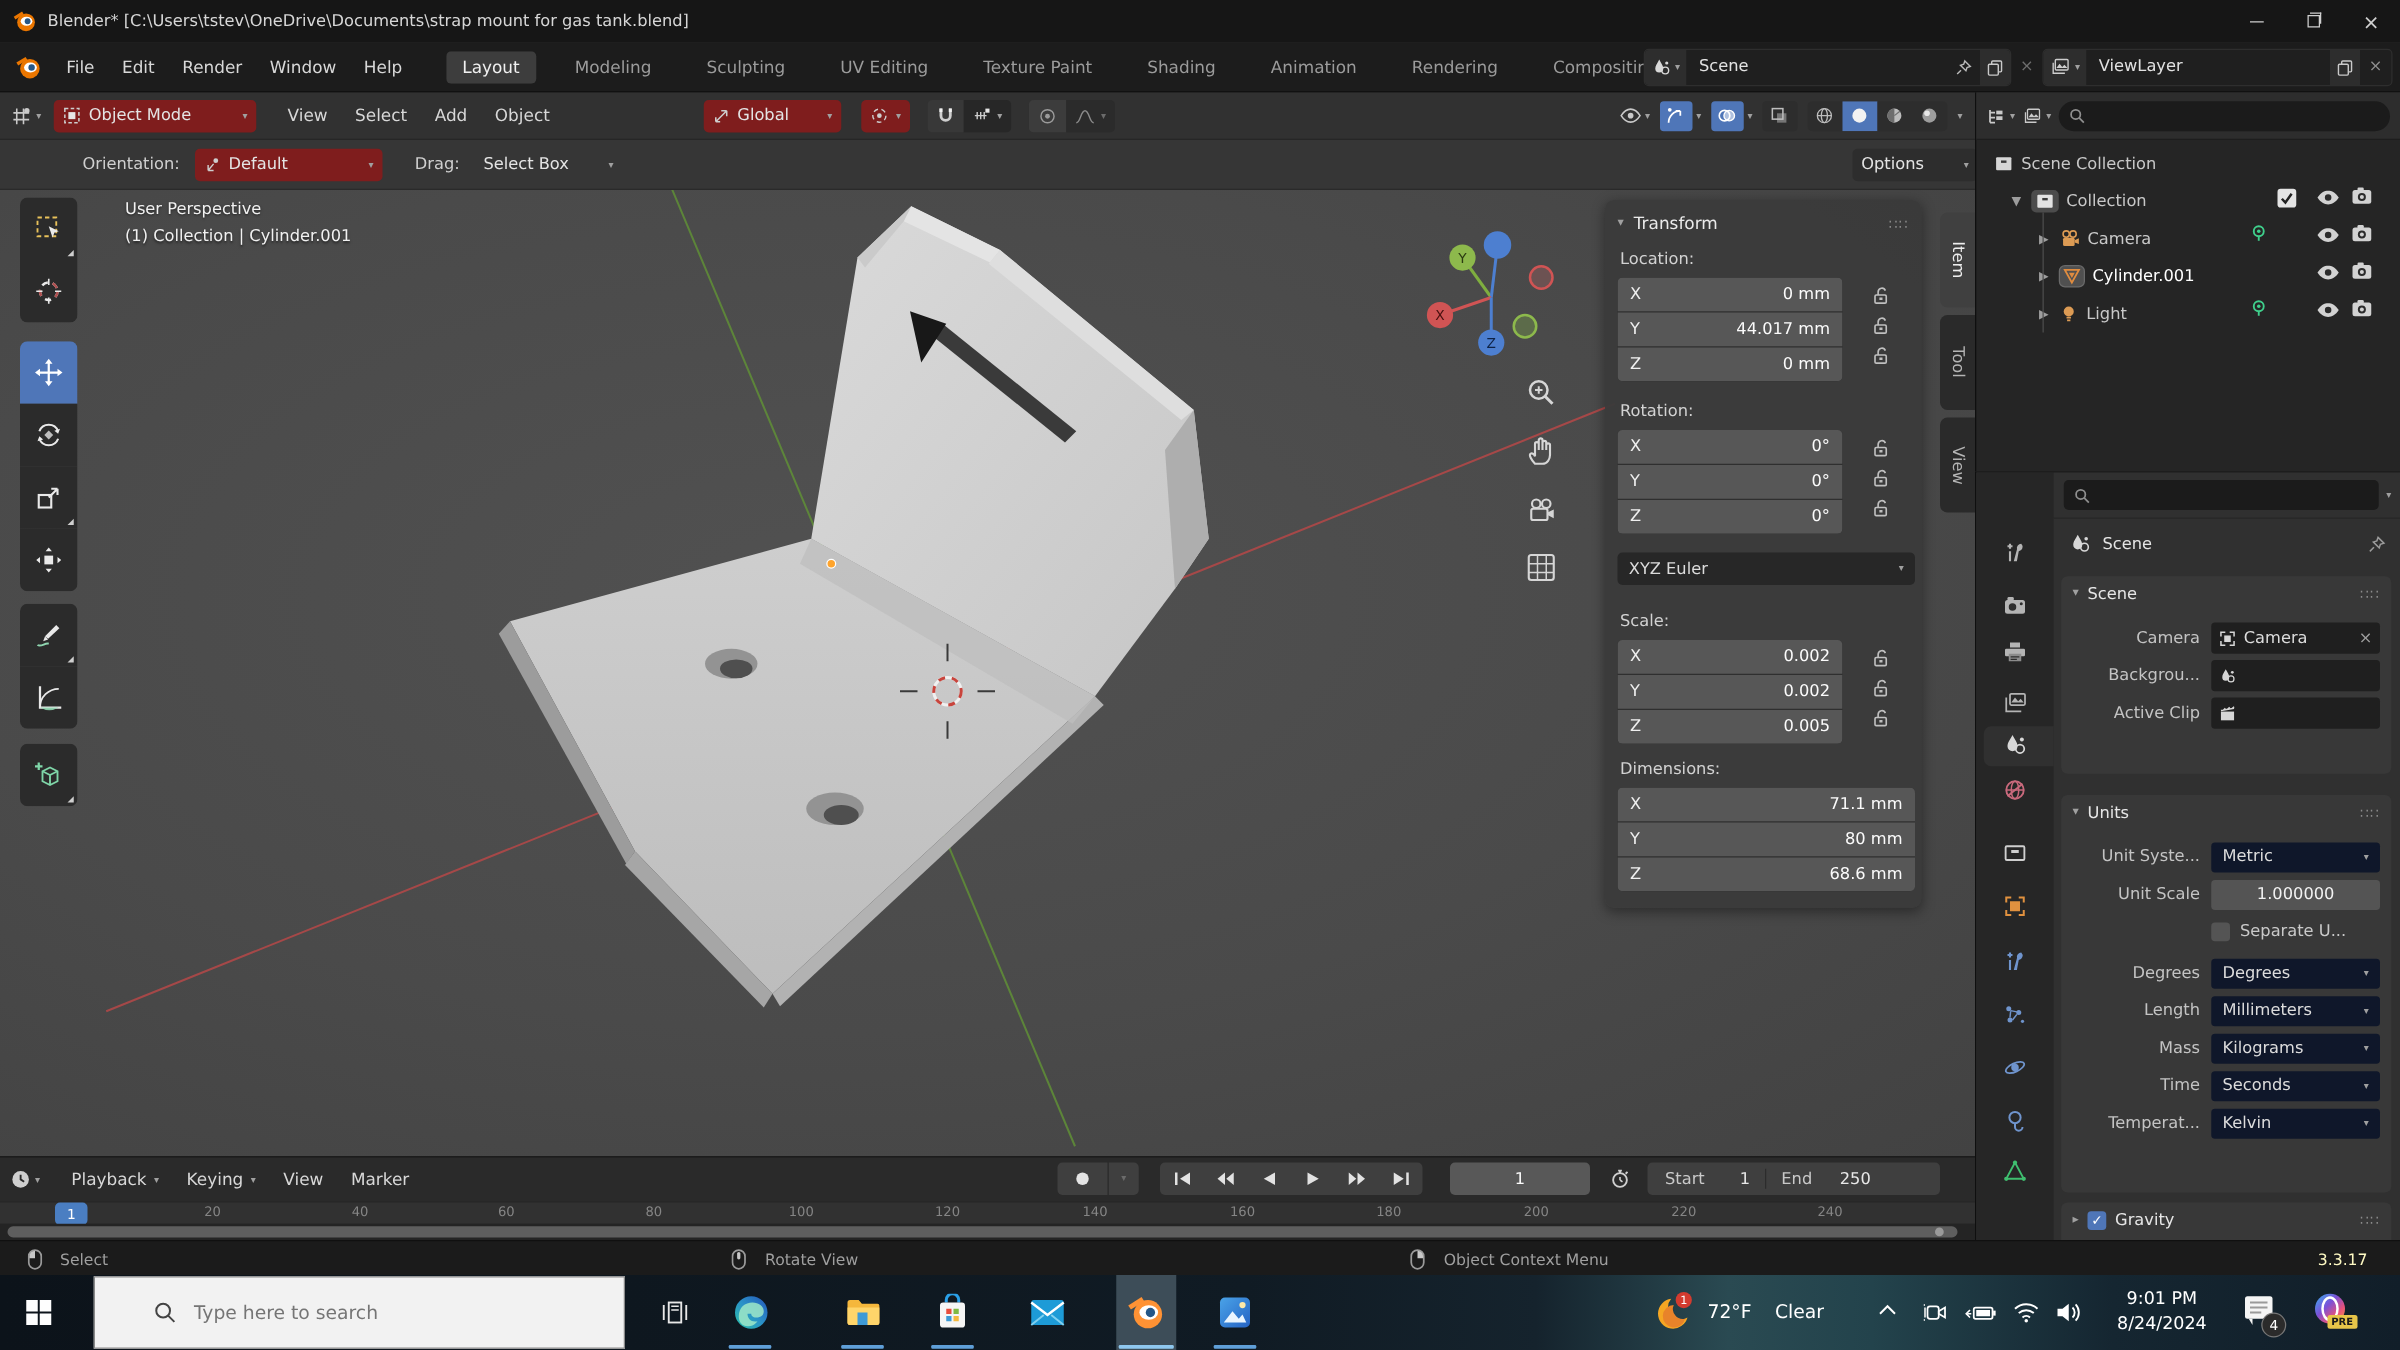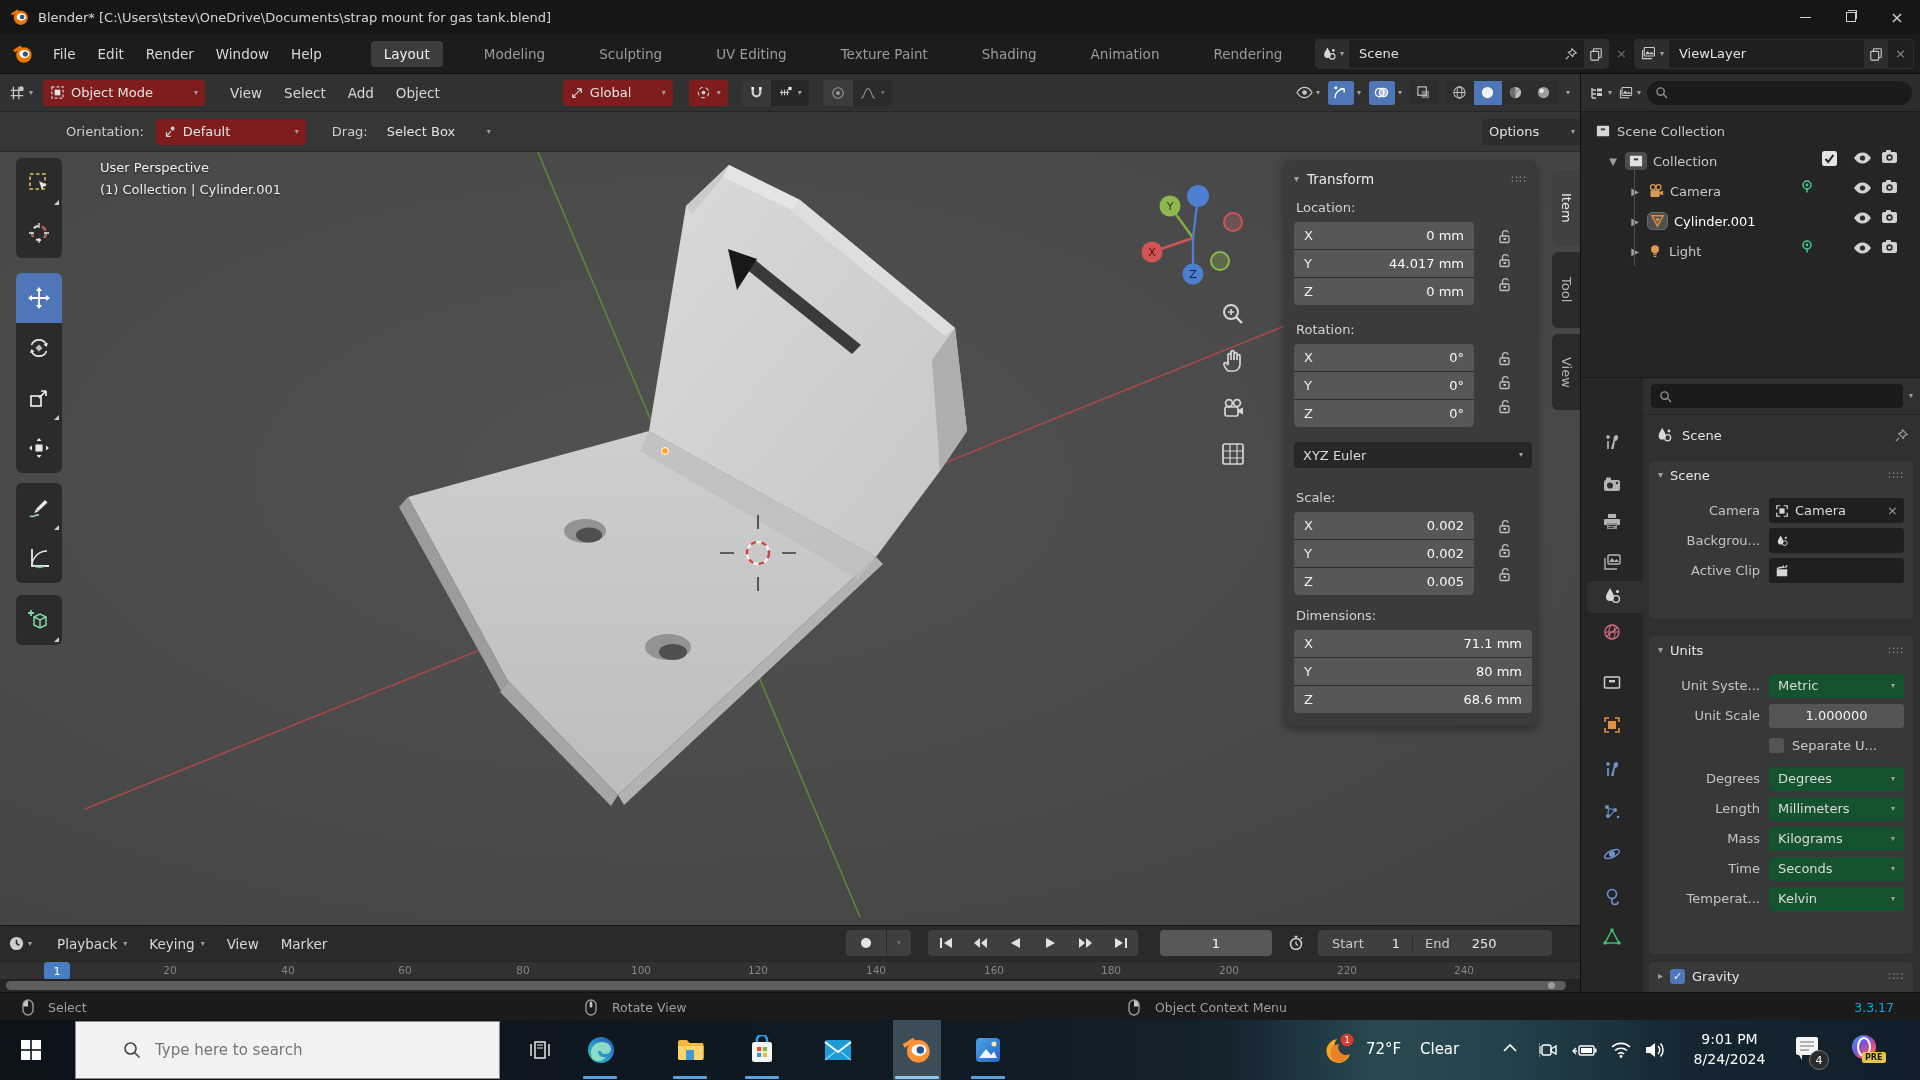--- a/index.html
+++ b/index.html
@@ -52,21 +52,21 @@
   .disc{color:#9d9d9d;font-size:10px;width:12px;text-align:center;}
   #properties{left:1580px;top:377px;width:340px;height:615px;background:#2e2e2e;border-left:1px solid #0f0f0f;border-top:1px solid #191919;box-sizing:border-box;overflow:hidden;}
   #ptabstrip{position:absolute;left:0;top:0;width:62px;height:615px;background:#262626;}
   .ptab{position:absolute;left:21px;width:22px;height:22px;}
   #pcontent{position:absolute;left:62px;top:0;width:278px;height:615px;}
   .panel{background:#383838;border-radius:5px;margin:0 8px 0 6px;position:absolute;left:0;right:0;}
   .phead{height:28px;display:flex;align-items:center;gap:7px;padding:0 9px;color:#e6e6e6;font-size:13px;}
   .grip{margin-left:auto;color:#8b8b8b;font-size:11px;letter-spacing:1px;}
   .prow{display:flex;align-items:center;height:27px;margin:3px 9px;}
   .plabel{width:102px;text-align:right;color:#c3c3c3;font-size:13px;padding-right:9px;white-space:nowrap;overflow:hidden;flex:none;}
-  .pdd{flex:1;height:24px;background:#14532d;border-radius:3px;display:flex;align-items:center;padding:0 9px;color:#dcdcdc;font-size:13px;gap:4px;}
+  .pdd{flex:1;height:24px;background:#0f172a;border-radius:3px;display:flex;align-items:center;padding:0 9px;color:#dcdcdc;font-size:13px;gap:4px;}
   .pval{flex:1;height:24px;background:#545454;border-radius:3px;display:flex;align-items:center;justify-content:center;color:#f2f2f2;font-size:13px;}
   .pfield{flex:1;height:25px;background:#1f1f1f;border-radius:3px;display:flex;align-items:center;padding:0 6px;color:#dcdcdc;font-size:13px;gap:6px;}
   .cb{width:15px;height:15px;border-radius:3px;background:#545454;flex:none;}
   .cb.on{background:#4f76b8;color:#fff;font-size:11px;display:flex;align-items:center;justify-content:center;}
   
   #timeline{left:0;top:925px;width:1580px;height:67px;background:#2a2a2a;border-top:1px solid #191919;box-sizing:border-box;}
   #tl-header{position:absolute;left:0;top:0;width:1580px;height:35px;display:flex;align-items:center;}
   #tl-ruler{position:absolute;left:0;top:35px;width:1580px;height:18px;background:#313131;border-top:1px solid #262626;box-sizing:border-box;}
   .ruler-num{position:absolute;top:2px;width:40px;text-align:center;color:#858585;font-size:10.5px;}
   #tl-scroll{position:absolute;left:0;top:53px;width:1580px;height:14px;background:#242424;}
@@ -129,21 +129,21 @@
       </div>
     <div class="menu-item">
         <span>Render</span>
       </div>
     <div class="menu-item">
         <span>Window</span>
       </div>
     <div class="menu-item">
         <span>Help</span>
       </div>
-    <div class="flex" style="margin-left:38px;flex:1;min-width:0;overflow:hidden;gap:28px;">
+    <div class="flex" style="margin-left:24px;flex:1;min-width:0;overflow:hidden;gap:18px;">
       <div class="wtab active">Layout</div>
       <div class="wtab">Modeling</div>
       <div class="wtab">Sculpting</div>
       <div class="wtab">UV Editing</div>
       <div class="wtab">Texture Paint</div>
       <div class="wtab">Shading</div>
       <div class="wtab">Animation</div>
       <div class="wtab">Rendering</div>
       <div class="wtab">Compositing</div>
     </div>
@@ -1167,21 +1167,21 @@
         </svg>
     </span>
     <span class="abs" style="left:612px;top:7px;">Rotate View</span>
     <span class="abs" style="left:1128px;top:6px;">
       <svg width="12" height="17" viewBox="0 0 12 17">
           <rect x="1" y="1" width="10" height="15" rx="5" fill="none" stroke="#9a9a9a" stroke-width="1.4"></rect>
           <path d="M6 1.5A4.5 4.5 0 0 1 10.5 6v1.5H6z" fill="#c8c8c8"></path>
         </svg>
     </span>
     <span class="abs" style="left:1155px;top:7px;">Object Context Menu</span>
-    <span class="abs" style="right:26px;top:7px;color:#0ea5e9;">3.3.17</span>
+    <span class="abs" style="right:26px;top:7px;color:#fef9c3;">3.3.17</span>
   </div>
 
   <div id="taskbar" class="abs">
     <div class="abs flex" style="left:0;top:0;width:62px;height:60px;justify-content:center;">
       <svg width="22" height="22" viewBox="0 0 22 22">
           <rect x="1" y="1" width="9.2" height="9.2" fill="#fefefe"></rect>
           <rect x="11.8" y="1" width="9.2" height="9.2" fill="#fefefe"></rect>
           <rect x="1" y="11.8" width="9.2" height="9.2" fill="#fefefe"></rect>
           <rect x="11.8" y="11.8" width="9.2" height="9.2" fill="#fefefe"></rect>
         </svg>

